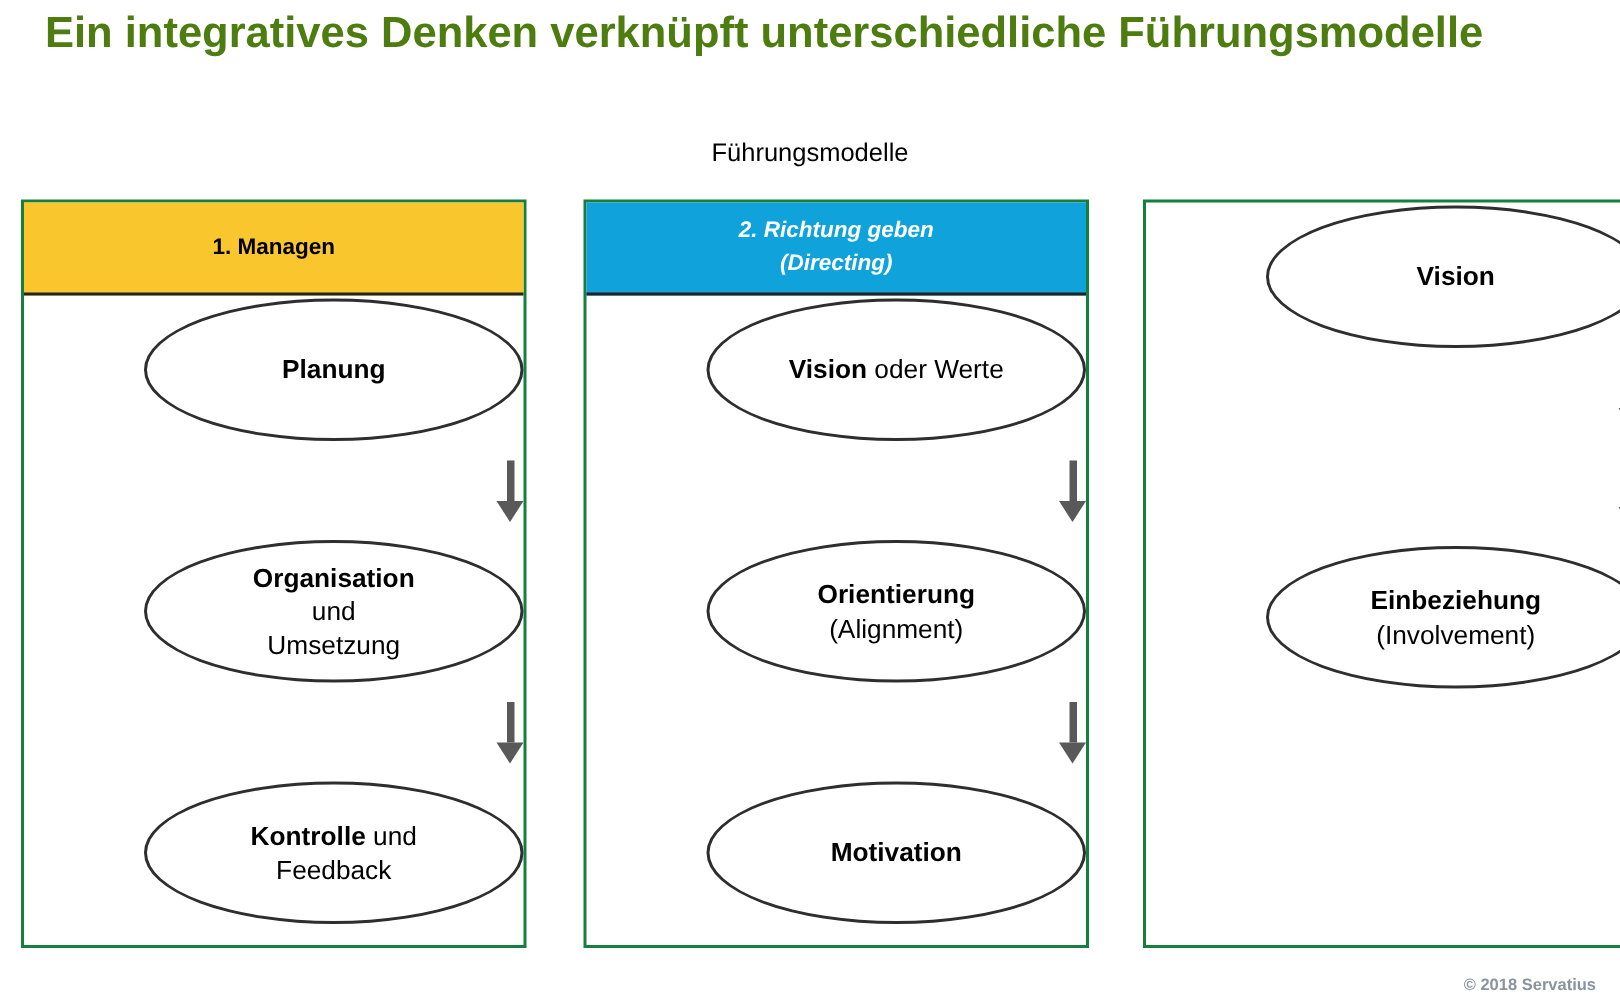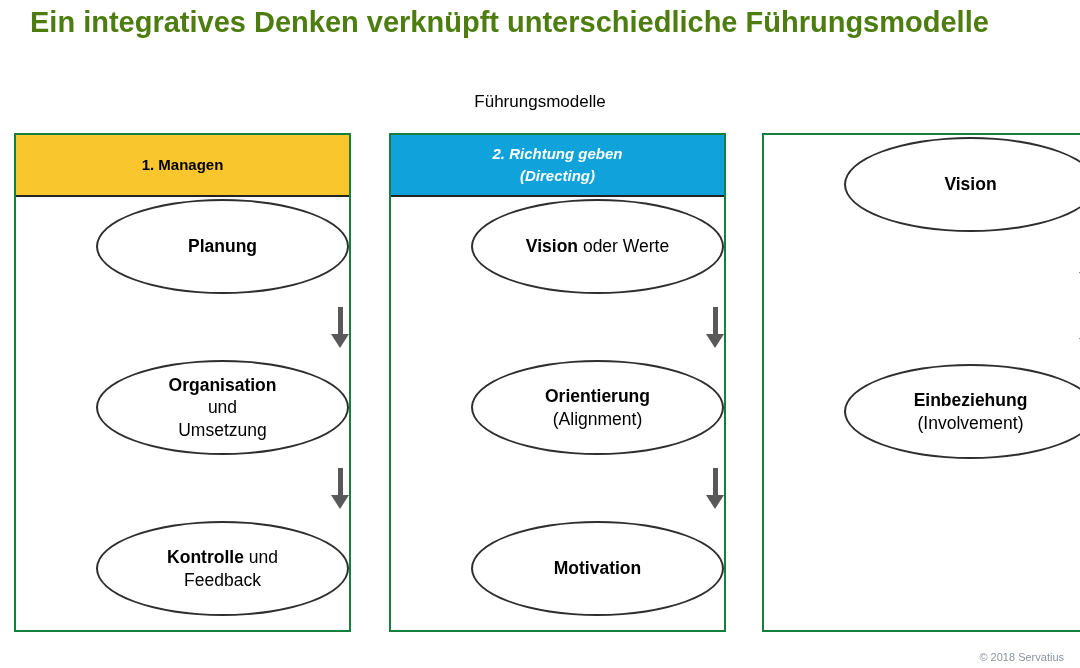--- a/index.html
+++ b/index.html
@@ -94,21 +94,21 @@
     width: 0; height: 0;
     border-left: 9px solid transparent;
     border-right: 9px solid transparent;
     border-top: 14px solid #595959;
   }
   .copyright {
     position: absolute;
     right: 16px;
     bottom: 5px;
     font-size: 11px;
-    font-weight: normal;
+    font-weight: bold;
     color: #8a939e;
     padding-left: 32px;
   }
 </style>
 </head>
 <body>
 
 <div class="slide">
 
   <div class="headline">Ein integratives Denken verknüpft unterschiedliche Führungsmodelle</div>

